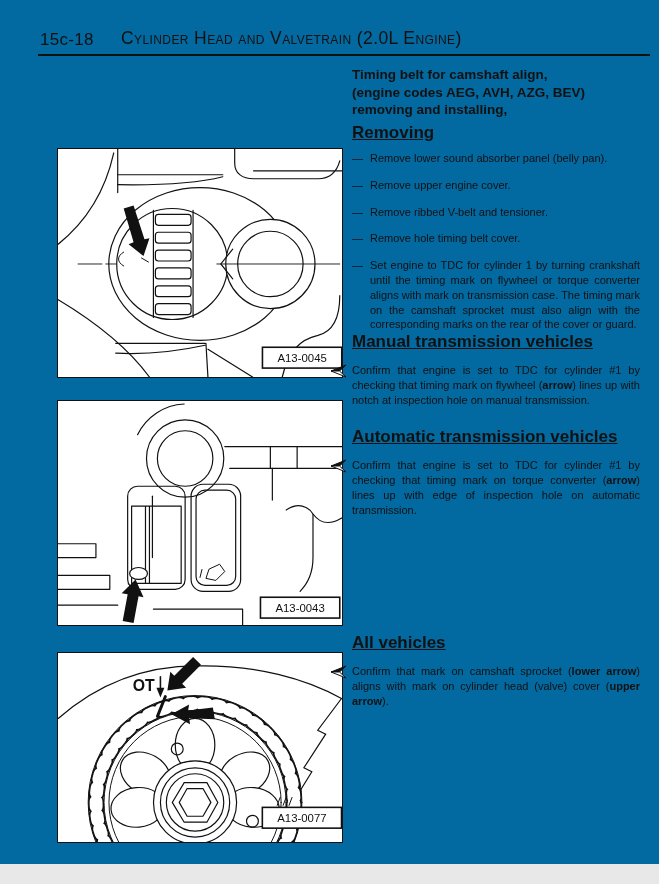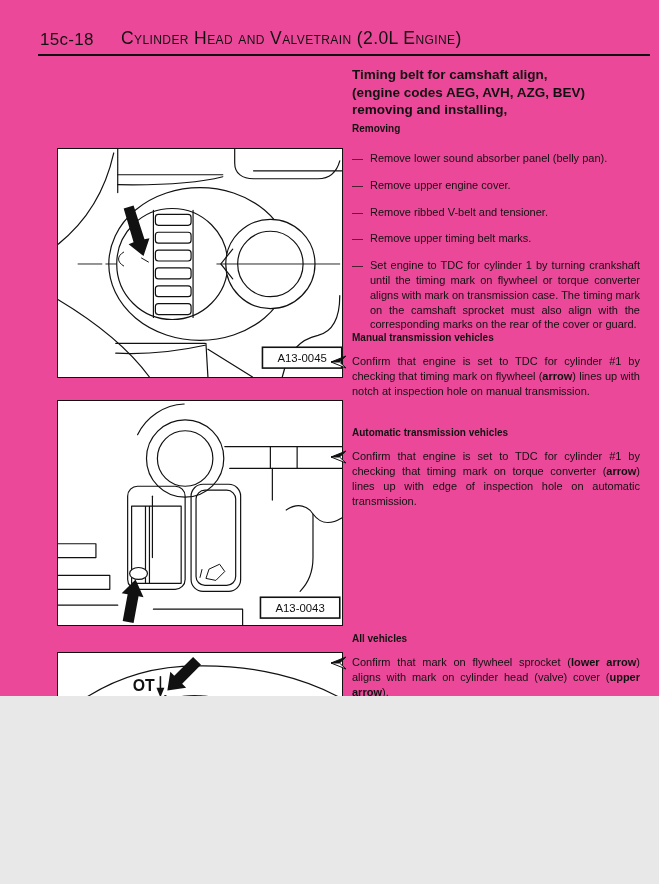--- a/index.html
+++ b/index.html
@@ -1,35 +1,35 @@
 <!DOCTYPE html>
 <html><head>
 <meta charset="utf-8">
 <style>
   html,body{margin:0;padding:0;background:#e8e8e8;}
   .page{
-    position:relative;width:659px;height:696px;background:#ec4899;overflow:hidden;
+    position:relative;width:659px;height:864px;background:#0369a1;overflow:hidden;
     font-family:"Liberation Sans",sans-serif;color:#111;margin:0 auto;
   }
   
   .hdr-num{position:absolute;left:40px;top:30px;font-size:17px;letter-spacing:.3px;}
   .hdr-title{position:absolute;left:121px;top:28px;font-size:17.5px;font-variant:small-caps;letter-spacing:.4px;}
   .hdr-rule{position:absolute;left:38px;right:9px;top:54px;height:2px;background:#111;}
   
   .fig{position:absolute;border:1.5px solid #111;background:#fff;box-sizing:border-box;}
   .fig svg{display:block;width:100%;height:100%;}
   .fig-1{left:57px;top:148px;width:286px;height:230px;}
   .fig-2{left:57px;top:400px;width:286px;height:226px;}
   .fig-3{left:57px;top:652px;width:286px;height:191px;}
   svg text{font-family:"Liberation Sans",sans-serif;fill:#111;}
   
   .rc{position:absolute;left:352px;width:288px;}
   .rc-title{top:66px;font-size:13.5px;font-weight:bold;line-height:17.5px;}
   .h-removing{top:123px;}
-  .sec-head{font-size:10px;font-weight:bold;}
+  .sec-head{font-size:17px;font-weight:bold;text-decoration:underline;}
   .steps{top:151px;}
   .step{display:flex;margin-bottom:12px;font-size:11px;line-height:14.8px;}
   .step .dash{width:18px;flex:0 0 18px;}
   .step .stext{flex:1;text-align:justify;}
   .pt-sec .sec-head{margin-bottom:7px;}
   .pt-p{position:relative;font-size:11px;line-height:15px;text-align:justify;}
   .pt-p .pticon{position:absolute;left:-22px;top:1px;}
   .sec-manual{top:332px;}
   .sec-auto{top:407px;margin-top:20px;}
   .sec-all{top:633px;}
@@ -154,21 +154,21 @@
     <div class="step">
       <span class="dash">—</span>
       <span class="stext">Remove upper engine cover.</span>
     </div>
     <div class="step">
       <span class="dash">—</span>
       <span class="stext">Remove ribbed V-belt and tensioner.</span>
     </div>
     <div class="step">
       <span class="dash">—</span>
-      <span class="stext">Remove upper timing belt marks.</span>
+      <span class="stext">Remove hole timing belt cover.</span>
     </div>
     <div class="step">
       <span class="dash">—</span>
       <span class="stext">Set engine to TDC for cylinder 1 by turning crankshaft until the timing mark on flywheel or torque converter aligns with mark on transmission case. The timing mark on the camshaft sprocket must also align with the corresponding marks on the rear of the cover or guard.</span>
     </div>
   </div>
 
   <div class="rc pt-sec sec-manual" style="position:absolute">
     <div class="sec-head">Manual transmission vehicles</div>
     <p class="pt-p">
@@ -194,19 +194,19 @@
   </div>
 
   <div class="rc pt-sec sec-all" style="position:absolute">
     <div class="sec-head">All vehicles</div>
     <p class="pt-p">
       <span class="pticon">
         <svg width="18" height="14" viewBox="0 0 18 14">
           <path d="M1,7 L16,1 L9.5,7 Z" fill="#111" stroke="#111" stroke-width="1"></path>
           <path d="M1,7 L9.5,7 L16,13 Z" fill="#fff" stroke="#111" stroke-width="1"></path>
         </svg>
-      </span><span>Confirm that mark on flywheel sprocket (</span><b>lower arrow</b><span>) aligns with mark on cylinder head (valve) cover (</span><b>upper arrow</b><span>).</span>
+      </span><span>Confirm that mark on camshaft sprocket (</span><b>lower arrow</b><span>) aligns with mark on cylinder head (valve) cover (</span><b>upper arrow</b><span>).</span>
     </p>
   </div>
 
   <div class="footer">TIMING BELT - CAMSHAFT DRIVE</div>
 
 </div>
 
 </body></html>

